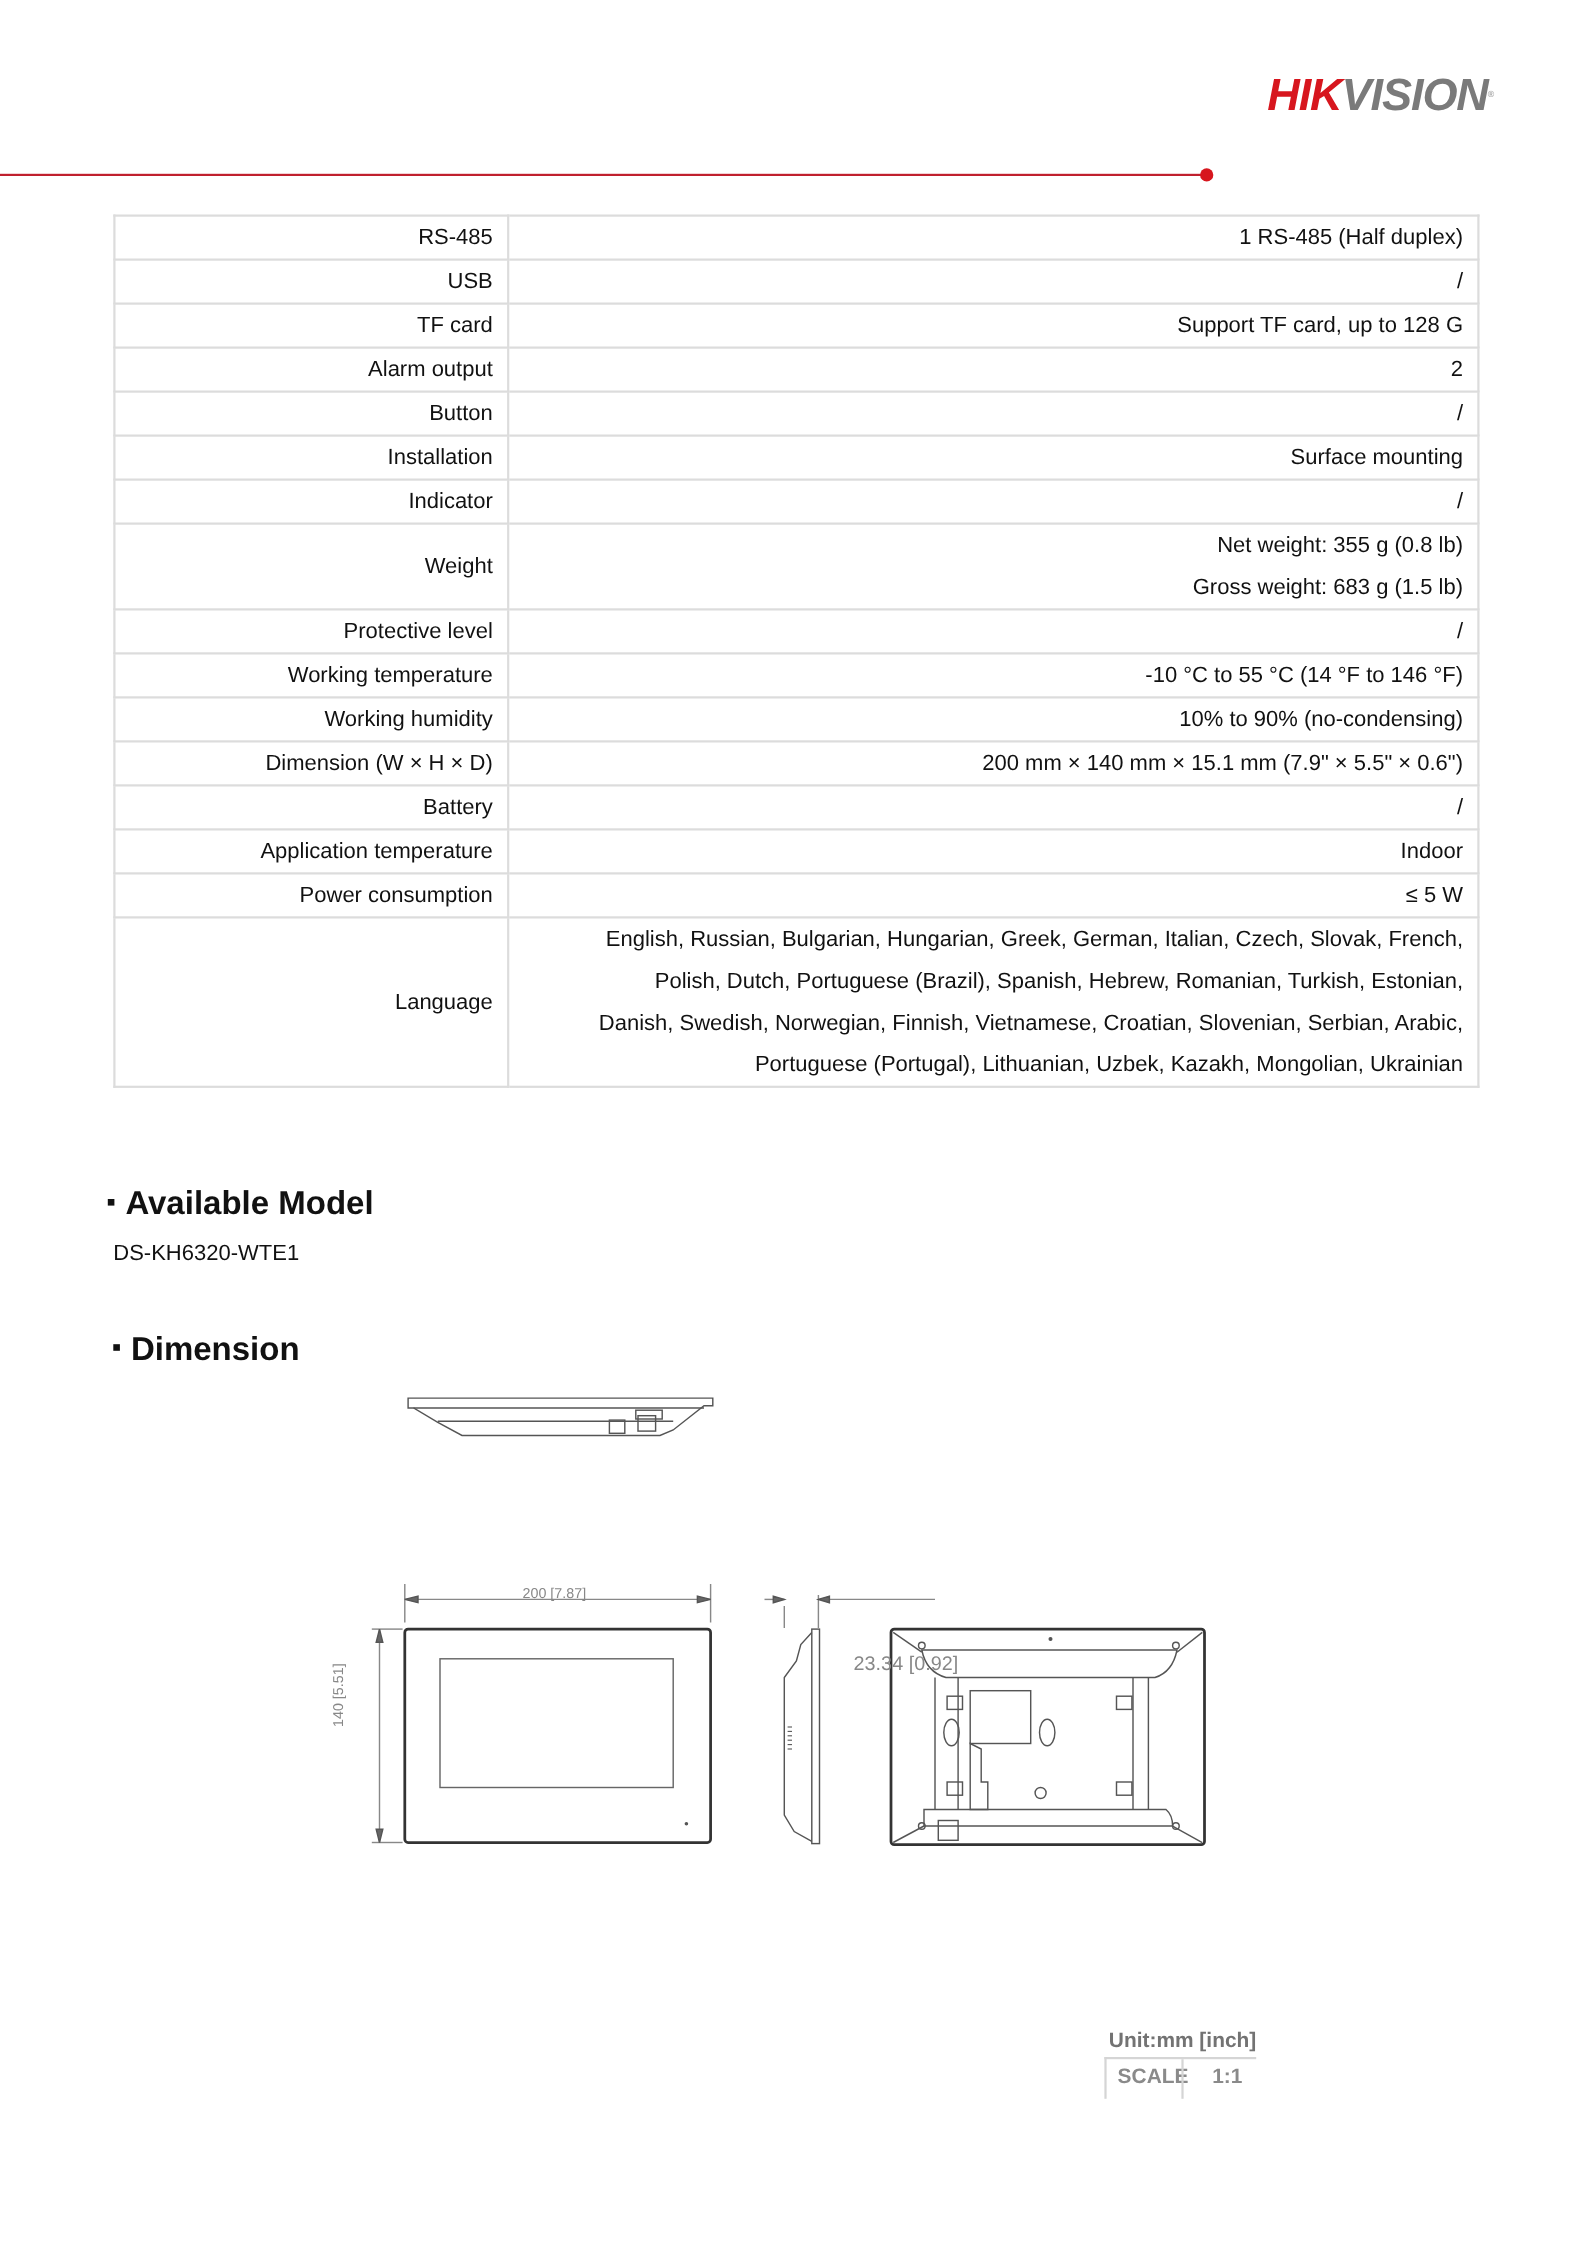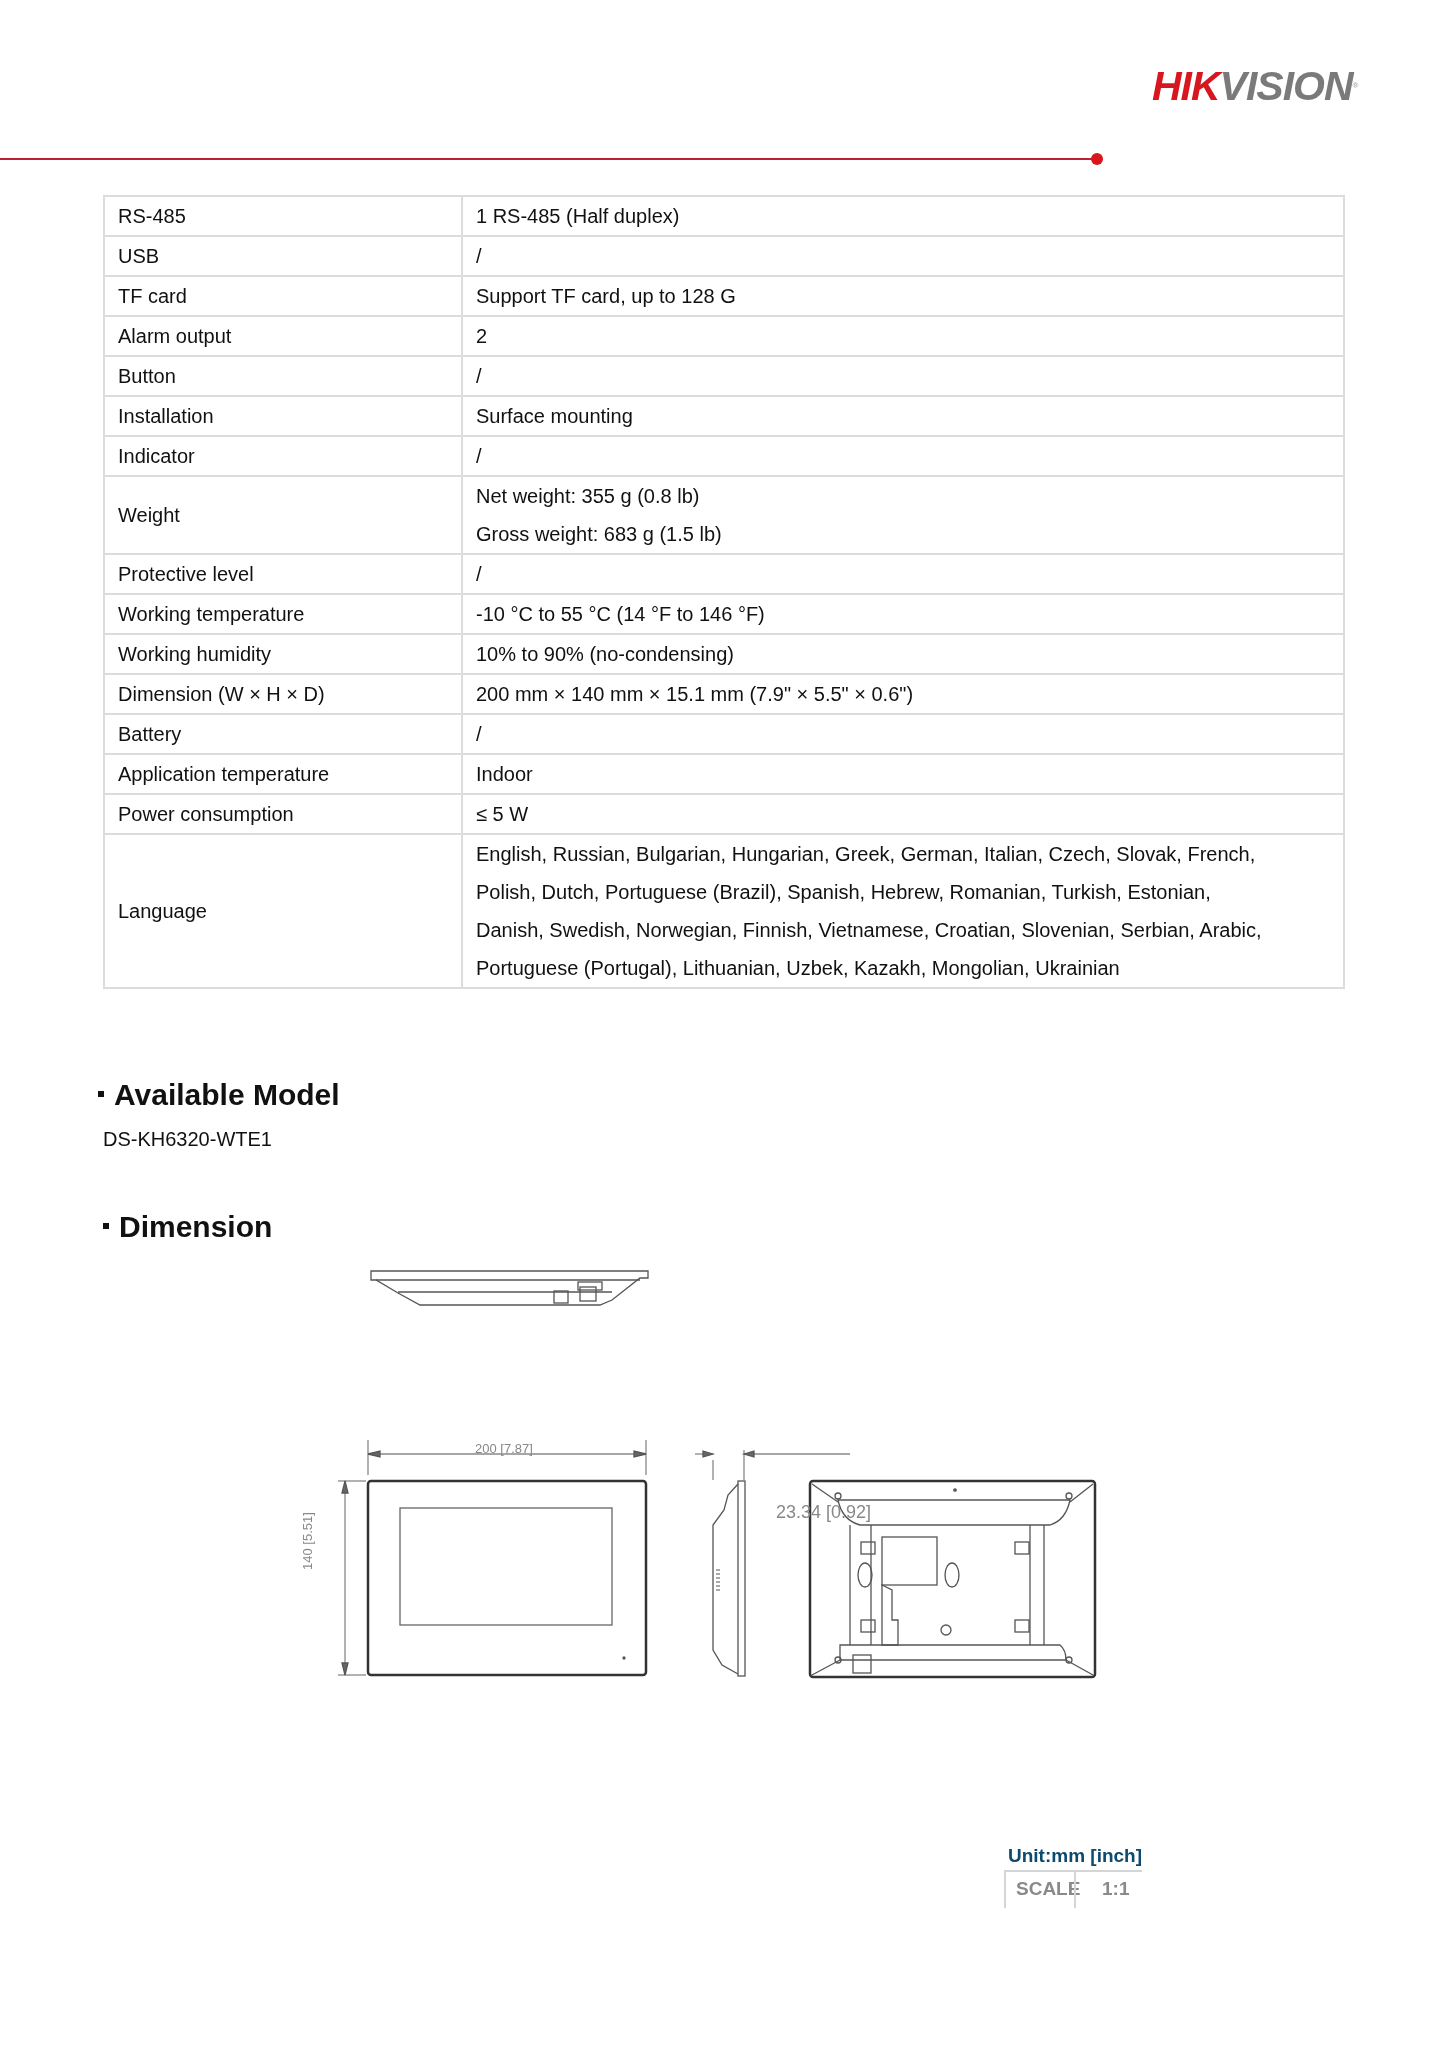--- a/index.html
+++ b/index.html
@@ -6,32 +6,32 @@
   body { width:1448px; height:2048px; background:#ffffff; position:relative; overflow:hidden;
          font-family:"Liberation Sans","DejaVu Sans",sans-serif; color:#111; }
   .logo { position:absolute; left:1152px; top:66px; font-family:"Liberation Sans",sans-serif;
           font-weight:bold; font-style:italic; font-size:41px; letter-spacing:-1px; line-height:40px; }
   .logo .hik { color:#d7161e; }
   .logo .vision { color:#7a7a7a; }
   .logo .reg { font-size:8px; color:#aaa; vertical-align:top; font-style:normal; }
   .redline { position:absolute; left:0; top:158px; width:1092px; height:2px; background:#c0202e; }
   .reddot { position:absolute; left:1091px; top:153px; width:12px; height:12px; border-radius:50%; background:#d7161e; }
 
-  table.spec { position:absolute; left:103px; top:195px; width:1242px; border-collapse:collapse; font-size:20px; }
+  table.spec { position:absolute; left:103px; top:195px; width:1242px; border-collapse:collapse; font-size:20px;text-align:right; }
   table.spec td { border:2px solid #dcdcdc; padding:0 13px; height:35px; vertical-align:middle; line-height:38px; }
   table.spec td.k { width:330px; }
   table.spec tr.section td { background:#d9d9d9; font-weight:bold; }
   table.spec td .ln { display:block; line-height:38px; }
 
   .h2 { position:absolute; font-weight:bold; font-size:30px; color:#111; }
   .h2 .bullet { display:inline-block; width:6px; height:6px; background:#111; margin-right:10px; vertical-align:middle; position:relative; top:-3px; }
   .model { position:absolute; left:103px; top:1128px; font-size:20px; }
 
   .drawing { position:absolute; left:0; top:0; }
-  .unit { position:absolute; left:1008px; top:1845px; font-size:19px; color:#0c4a6e; font-weight:bold; }
+  .unit { position:absolute; left:1008px; top:1845px; font-size:19px; color:#737373; font-weight:bold; }
   .scalebox { position:absolute; left:1004px; top:1870px; width:136px; height:36px; border-left:2px solid #d5d5d5; border-top:2px solid #d5d5d5; }
   .scalebox .lbl { position:absolute; left:10px; top:6px; font-size:19px; color:#8a8a8a; font-weight:bold; }
   .scalebox .sep { position:absolute; left:68px; top:0; width:2px; height:36px; background:#d5d5d5; }
   .scalebox .val { position:absolute; left:96px; top:6px; font-size:19px; color:#8a8a8a; font-weight:bold; }
 </style>
 </head>
 <body>
 
 <div class="logo">
   <span class="hik">HIK</span><span class="vision">VISION</span><span class="reg">®</span>

